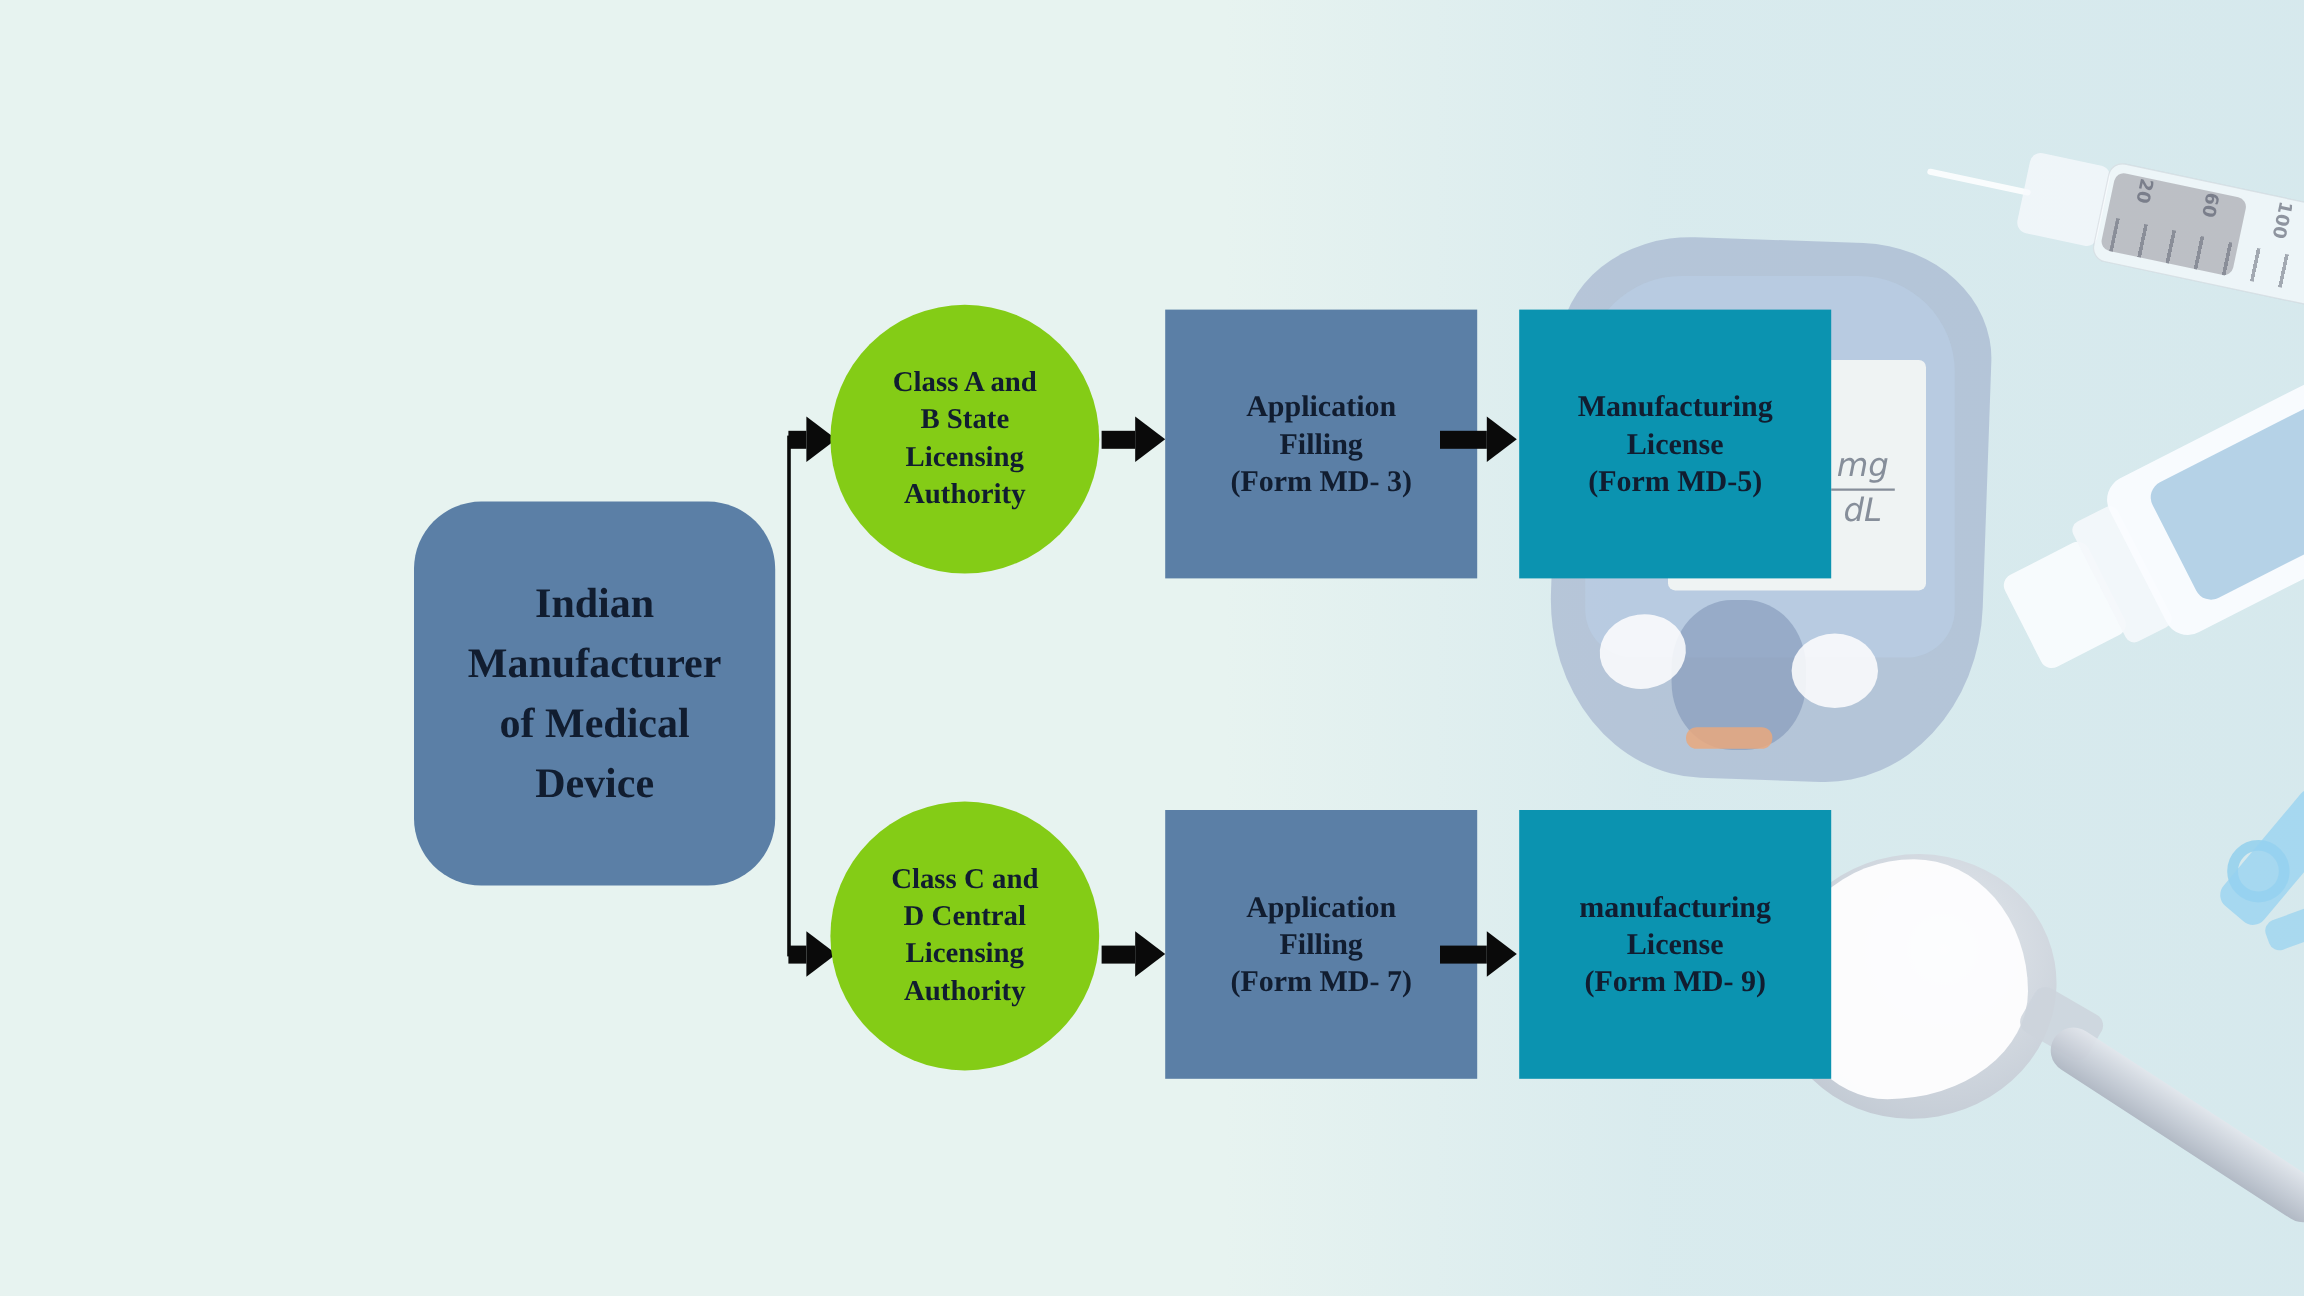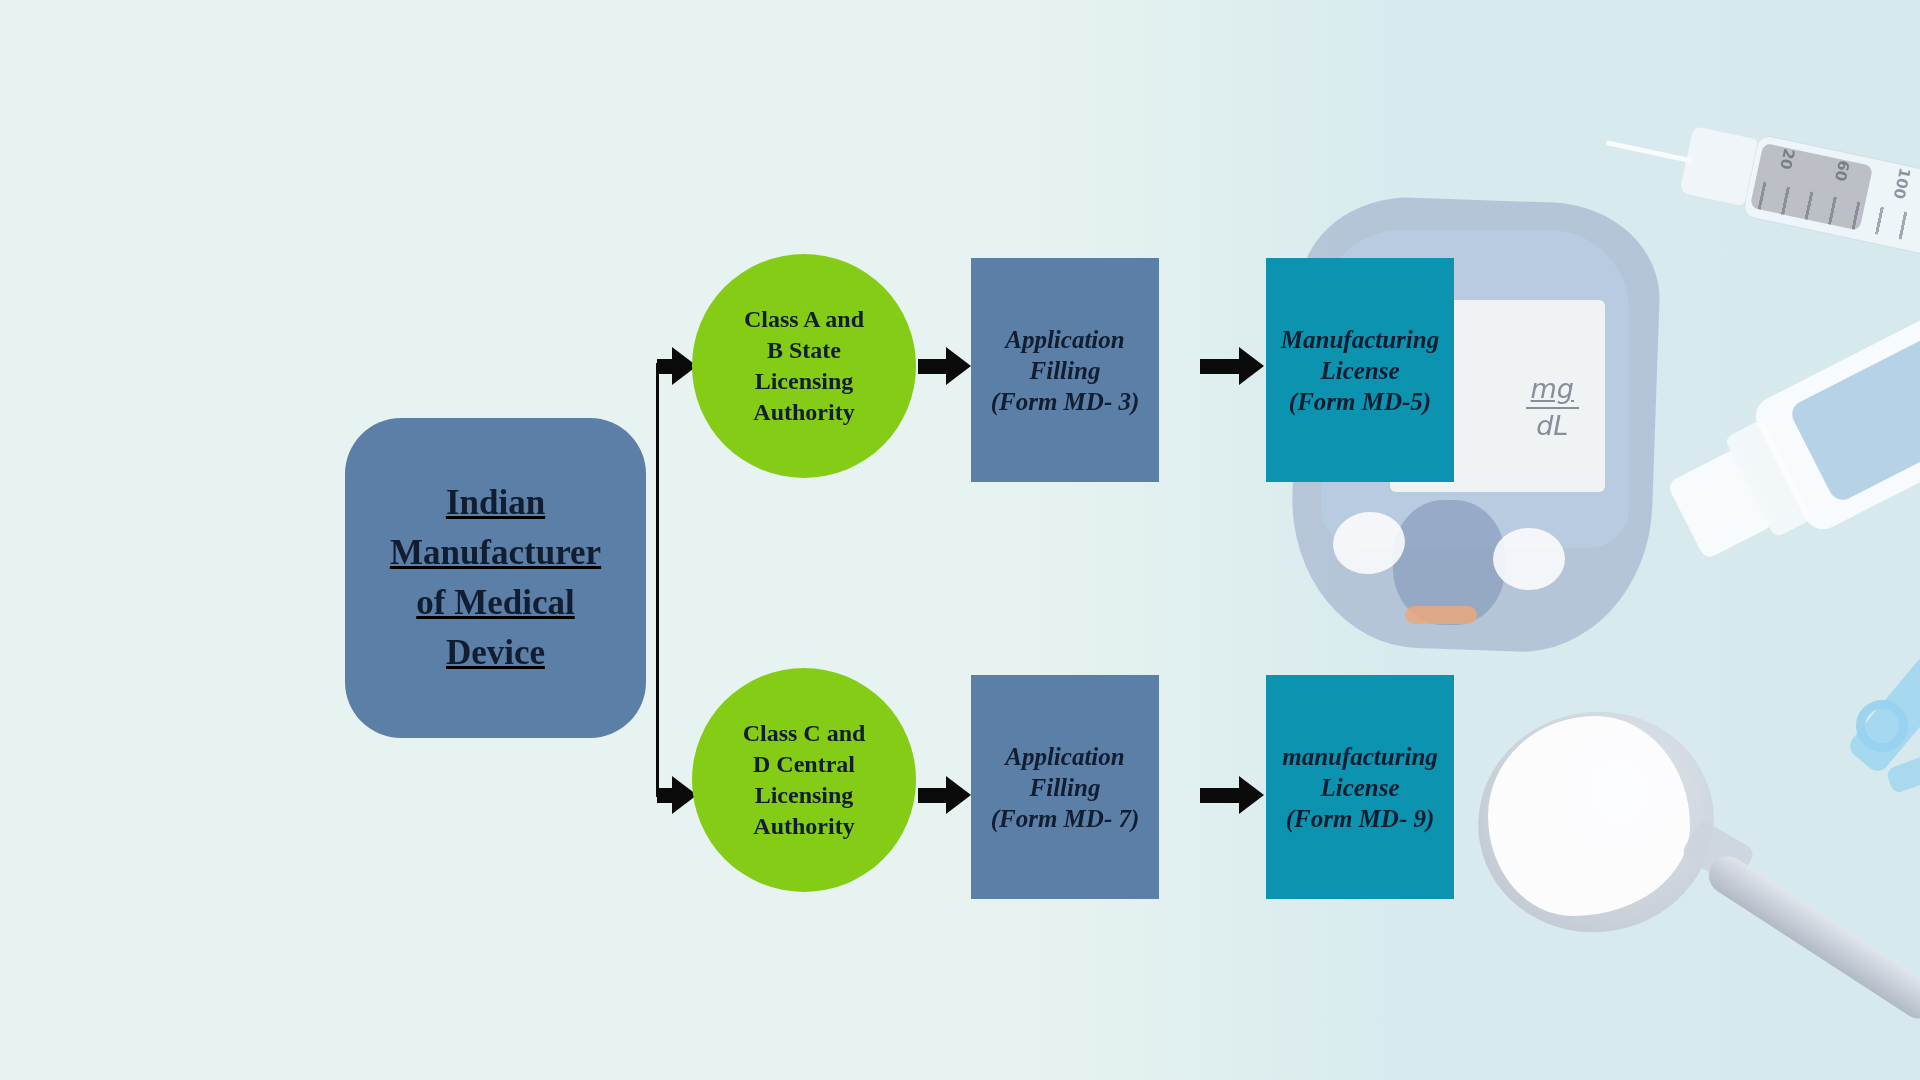--- a/index.html
+++ b/index.html
@@ -19,28 +19,27 @@
   .label{
     color:#111d30;font-weight:bold;text-align:center;
     display:flex;align-items:center;justify-content:center;
     width:100%;height:100%;
   }
   
   #flow{position:absolute;inset:0;z-index:2;}
   .root-box{
     left:345px;top:418px;width:301px;height:320px;border-radius:56px;
     background:#5b7fa6;
-    text-decoration:underline;
   }
   .root-box .label{font-size:35px;line-height:50px;}
   .authority-circle{
     width:224px;height:224px;border-radius:50%;background:#84cc16;left:692px;
   }
   .authority-circle .label{font-size:24px;line-height:31px;}
-  .step-box{width:188px;height:224px;background:#5b7fa6;font-style:italic;}
+  .step-box{width:260px;height:224px;background:#5b7fa6;}
   .step-box.teal{background:#0b93b0;}
   .step-box .label{font-size:25px;line-height:31px;}
   .v-line{left:656px;top:363px;width:3px;height:434px;background:#0a0a0a;}
   .h-arrow{display:flex;align-items:center;height:38px;}
   .h-arrow .shaft{height:15px;background:#0a0a0a;flex:1 1 auto;}
   .h-arrow .head{
     width:0;height:0;flex:0 0 auto;
     border-top:19px solid transparent;border-bottom:19px solid transparent;
     border-left:25px solid #0a0a0a;
   }
@@ -63,21 +62,21 @@
   }
   #meter .screen{
     position:absolute;left:95px;top:100px;width:215px;height:192px;
     background:rgba(251,251,247,.82);border-radius:6px;
   }
   #meter .unit{
     position:absolute;right:26px;top:72px;text-align:center;
     color:rgba(108,116,131,.8);
     font:italic 27px "DejaVu Sans",sans-serif;line-height:34px;
   }
-  #meter .unit .top{border-bottom:2px solid rgba(108,116,131,.8);padding:0 5px 1px;text-decoration:underline;}
+  #meter .unit .top{border-bottom:2px solid rgba(108,116,131,.8);padding:0 5px 1px;}
   #meter .btn{
     position:absolute;width:72px;height:62px;background:rgba(252,252,253,.88);
     border-radius:50%;
   }
   #meter .btn.b1{left:38px;top:312px;transform:rotate(-8deg);}
   #meter .btn.b2{left:198px;top:328px;}
   #meter .slot{
     position:absolute;left:110px;top:406px;width:72px;height:18px;
     background:rgba(233,168,126,.85);border-radius:9px;
   }

